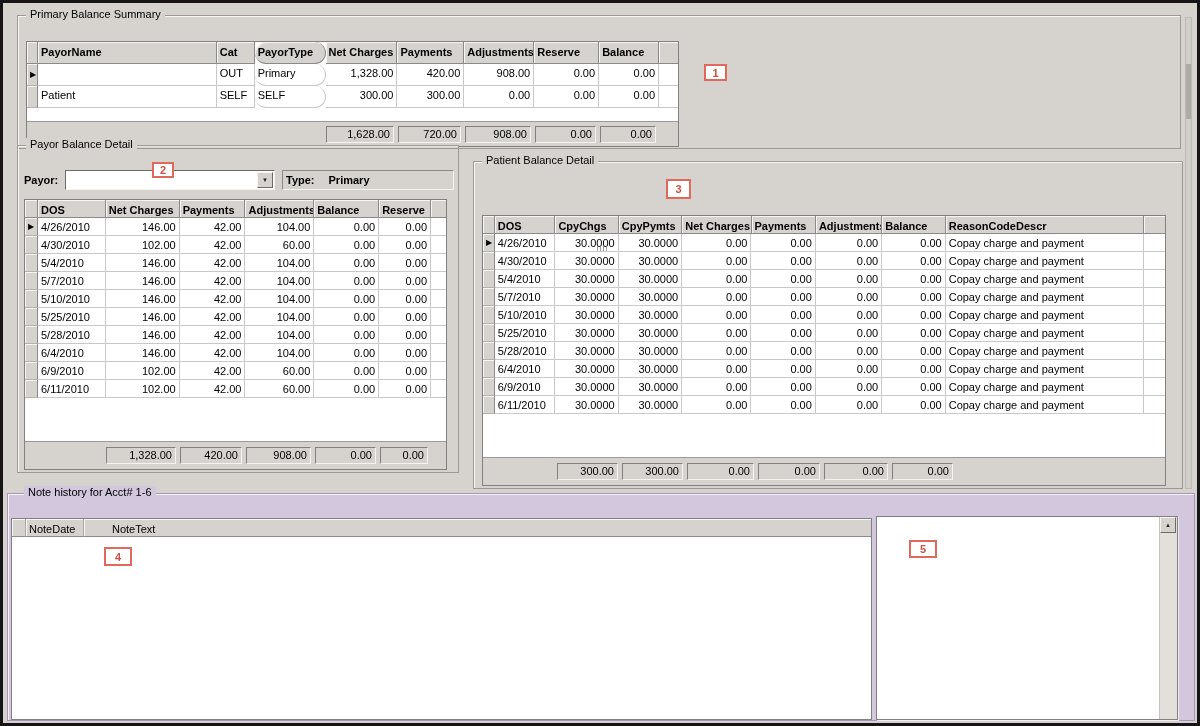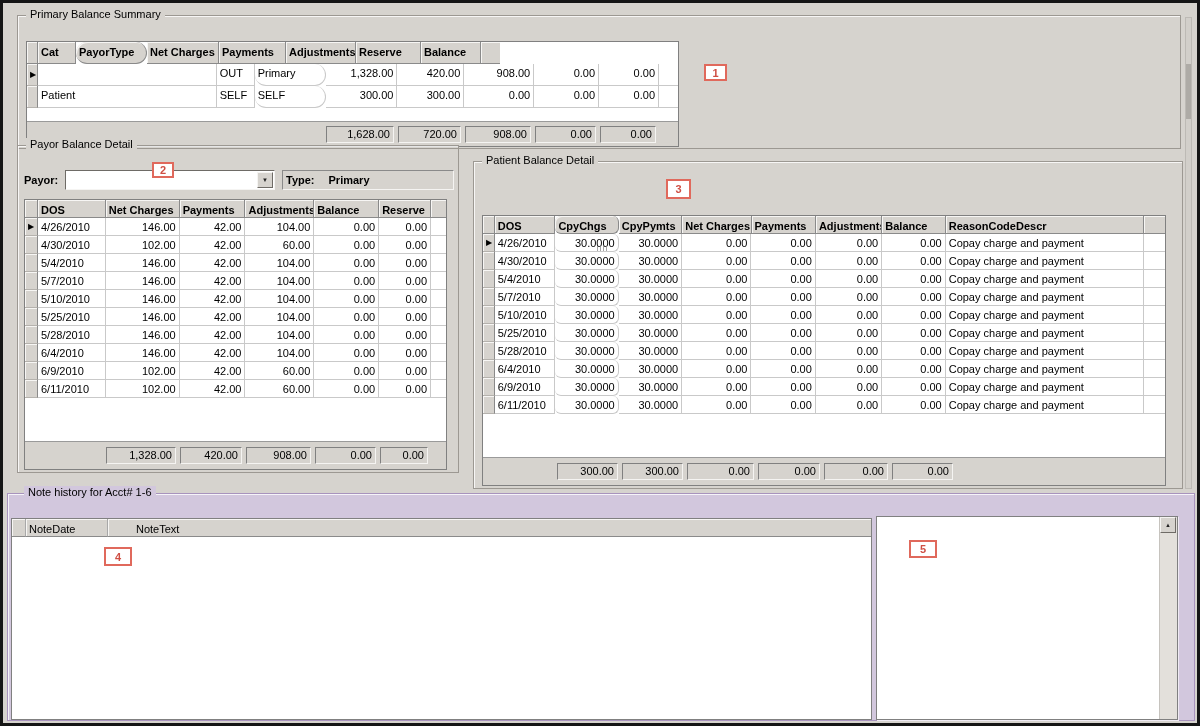--- a/index.html
+++ b/index.html
@@ -39,28 +39,28 @@
   .s0{width:11px;} .s1{width:179px;} .s2{width:38px;} .s3{width:71px;border-radius:11px;} .s4{width:72px;}
   .s5{width:67px;} .s6{width:70px;} .s7{width:65px;} .s8{width:60px;} .s9{width:19px;border-right:none;}
 
   .paygrid { left:6px; top:53px; width:423px; height:271px; }
   .paygrid .grow > div, .patgrid .grow > div { height:18px; }
   .paygrid .gfoot, .patgrid .gfoot { height:27px; }
   .p0{width:13px;} .p1{width:68px;} .p2{width:74px;} .p3{width:66px;} .p4{width:69px;}
   .p5{width:65px;} .p6{width:52px;} .p7{width:15px;border-right:none;}
 
   .patgrid { left:8px; top:53px; width:684px; height:271px; }
-  .t0{width:12px;} .t1{width:62px;} .t2{width:65px;border-radius:6px;} .t3{width:65px;} .t4{width:71px;}
+  .t0{width:12px;} .t1{width:62px;} .t2{width:65px;} .t3{width:65px;} .t4{width:71px;}
   .t5{width:66px;} .t6{width:68px;} .t7{width:65px;} .t8{width:204px;} .t9{width:21px;border-right:none;}
 
   .notegrid { left:3px; top:24px; width:861px; height:202px; background:#fff; }
   .notegrid .grow > div { height:18px; }
   .nhcell { background:#d6d3ce; border-right:1px solid #a8a8a8; border-bottom:1px solid #8a8a8a;
             box-shadow:inset 1px 1px 0 #f7f6f4; padding:4px 3px 0 3px; font-weight:normal; }
-  .n0{width:14px;} .n1{width:82px;} .n2{flex:1;border-right:none;padding-left:28px;}
+  .n0{width:14px;} .n1{width:58px;} .n2{flex:1;border-right:none;padding-left:28px;}
 
   
   .fieldlabel { position:absolute; font-weight:bold; }
   .combo { position:absolute; left:47px; top:24px; width:210px; height:20px; background:#fff;
            border:1px solid; border-color:#6e6b66 #f5f4f2 #f5f4f2 #6e6b66; box-sizing:border-box; }
   .combo-btn { position:absolute; right:1px; top:1px; width:16px; height:16px; background:#d6d3ce;
                border:1px solid; border-color:#f5f4f2 #6e6b66 #6e6b66 #f5f4f2; box-sizing:border-box;
                display:flex; align-items:center; justify-content:center; font-size:6px; color:#222; }
   .typepanel { position:absolute; left:264px; top:24px; width:172px; height:20px; background:#d6d3ce;
                border:1px solid; border-color:#8a8a8a #f5f4f2 #f5f4f2 #8a8a8a; box-sizing:border-box;
@@ -96,20 +96,21 @@
 <body>
 
 <div class="frame">
 
   <div class="groupbox" id="gb-summary">
     <div class="gb-label">Primary Balance Summary</div>
 
     <div class="grid sumgrid">
       <div class="grow">
         <div class="hcell s0"></div>
+        <div class="hcell s1">PayorName</div>
         <div class="hcell s2">Cat</div>
         <div class="hcell s3">PayorType</div>
         <div class="hcell s4">Net Charges</div>
         <div class="hcell s5">Payments</div>
         <div class="hcell s6">Adjustments</div>
         <div class="hcell s7">Reserve</div>
         <div class="hcell s8">Balance</div>
         <div class="hcell s9"></div>
       </div>
       <div>

